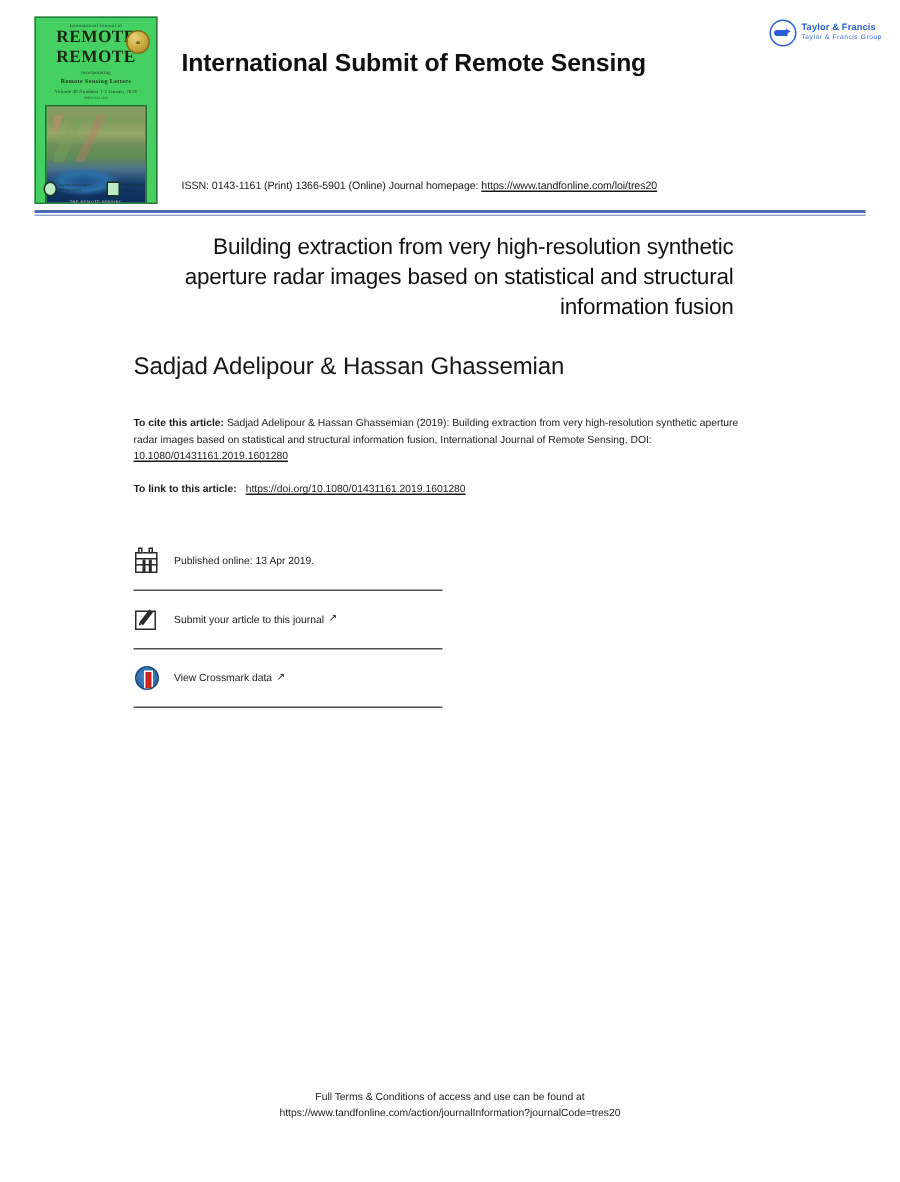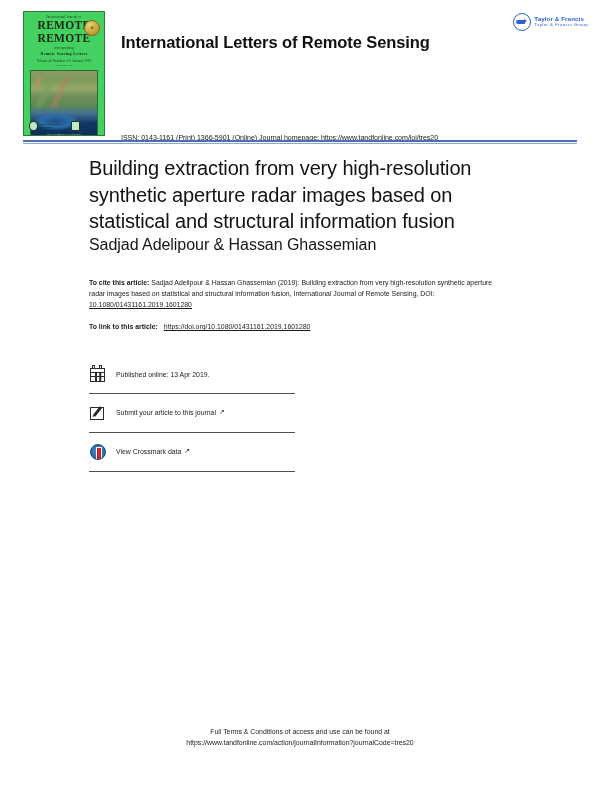--- a/index.html
+++ b/index.html
@@ -221,21 +221,21 @@
     font-size: 4.4px;
     color: #2b5fd9;
     letter-spacing: .4px;
     margin-top: .5px;
     white-space: nowrap;
   }
 
   .issn-line {
     position: absolute;
     left: 121px;
-    top: 134px;
+    top: 120px;
     font-size: 7.1px;
     color: #1a1a1a;
     letter-spacing: -0.05px;
     white-space: nowrap;
   }
   .issn-line a {
     color: #1a1a1a;
     text-decoration: underline;
   }
 
@@ -261,25 +261,26 @@
     position: absolute;
     left: 0;
     top: 155px;
     width: 600px;
   }
   .art-title {
     position: absolute;
     left: 89px;
     top: 0;
     width: 400px;
-    font-size: 20px;
+    font-size: 15px;
     font-weight: 400;
     line-height: 1.33;
     color: #121212;
     letter-spacing: -0.15px;
+    text-align: right;
   }
   .art-authors {
     position: absolute;
     left: 89px;
     top: 81px;
     font-size: 16px;
     color: #161616;
     letter-spacing: -0.05px;
   }
   .art-cite {
@@ -481,21 +482,21 @@
         <div class="txt">International Society
 for Photogrammetry</div>
       </div>
       <div class="cover-logo">
         <div class="mark sq"></div>
         <div class="txt">Taylor &amp; Francis Group</div>
       </div>
     </div>
   </div>
 
-  <div class="journal-title">International Letters of Remote Sensing</div>
+  <div class="journal-title">International Submit of Remote Sensing</div>
 
   <div class="tf-logo">
     <div class="tf-circle"></div>
     <div class="tf-names">
       <div class="tf-main">Taylor &amp; Francis</div>
       <div class="tf-sub">Taylor &amp; Francis Group</div>
     </div>
   </div>
 
   <div class="issn-line"><span>ISSN: 0143-1161 (Print) 1366-5901 (Online) Journal homepage: </span><a href="#">https://www.tandfonline.com/loi/tres20</a></div>

